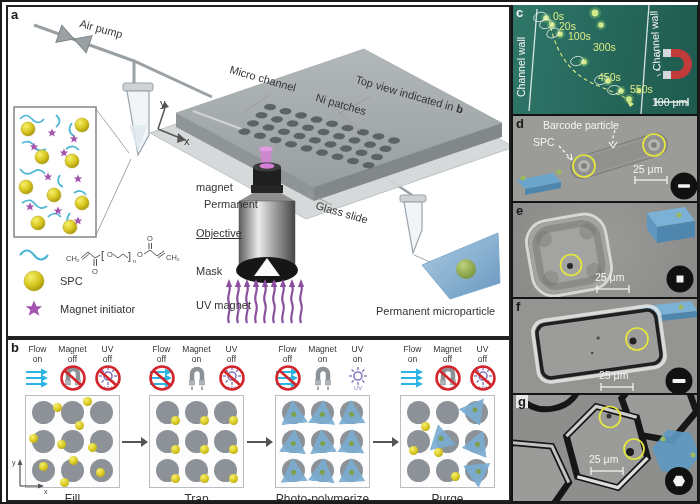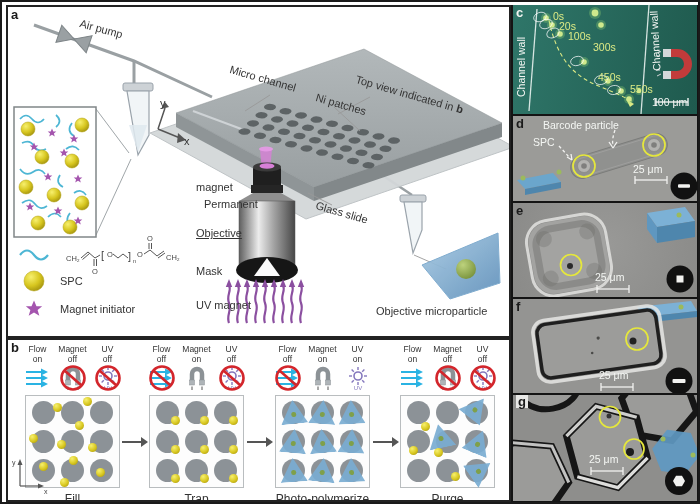--- a/index.html
+++ b/index.html
@@ -269,21 +269,21 @@
     <div class="lbl" style="left:72px;top:10px;transform:rotate(15deg);transform-origin:left center;">Air pump</div>
     <div class="lbl" style="left:222px;top:56px;transform:rotate(16deg);transform-origin:left center;">Micro channel</div>
     <div class="lbl" style="left:308px;top:84px;transform:rotate(16deg);transform-origin:left center;">Ni patches</div>
     <div class="lbl" style="left:348px;top:66px;transform:rotate(16deg);transform-origin:left center;"><span>Top view indicated in </span><b>b</b></div>
     <div class="lbl" style="left:308px;top:192px;transform:rotate(16deg);transform-origin:left center;">Glass slide</div>
     <div class="lbl" style="left:196px;top:160px;margin-top:31px;">Permanent</div>
     <div class="lbl" style="left:188px;top:174px;">magnet</div>
     <div class="lbl" style="left:188px;top:220px;text-decoration:underline;">Objective</div>
     <div class="lbl" style="left:188px;top:258px;">Mask</div>
     <div class="lbl" style="left:188px;top:292px;">UV magnet</div>
-    <div class="lbl" style="left:368px;top:298px;">Objective microparticle</div>
+    <div class="lbl" style="left:368px;top:298px;">Permanent microparticle</div>
     <div class="lbl" style="left:52px;top:268px;">SPC</div>
     <div class="lbl" style="left:52px;top:296px;">Magnet initiator</div>
     <div class="lbl" style="left:152px;top:90px;">y</div>
     <div class="lbl" style="left:176px;top:128px;">x</div>
   </div>
 
   <div class="panel" id="panelB">
     <div class="ptag">b</div>
 
     <div class="step" style="left:12px;">

